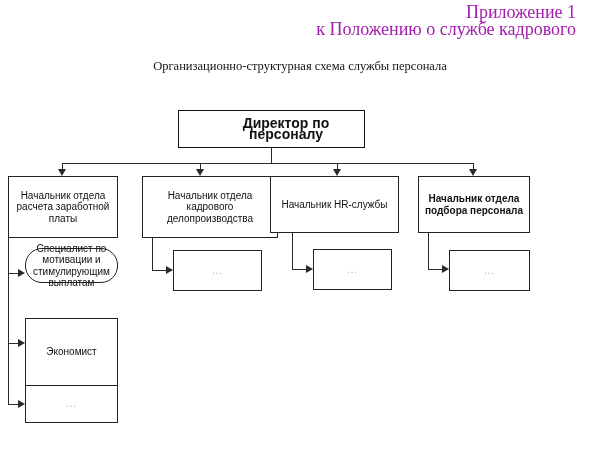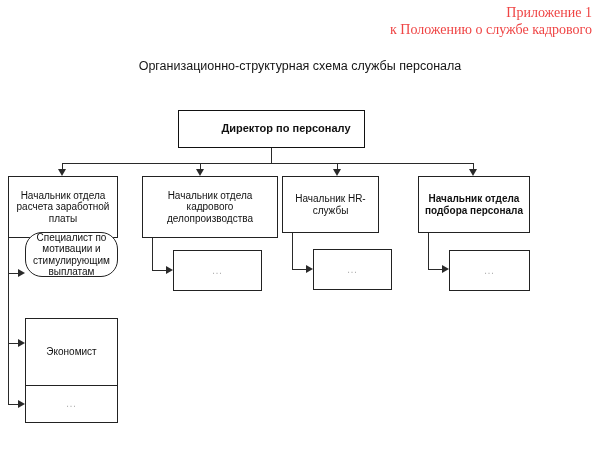--- a/index.html
+++ b/index.html
@@ -12,36 +12,36 @@
     height: 455px;
     position: relative;
     overflow: hidden;
     font-family: "Liberation Sans", sans-serif;
     color: #000000;
   }
 
   
   .header {
     position: absolute;
-    right: 8px;
+    right: 24px;
     top: 4px;
     text-align: right;
     font-family: "Liberation Serif", serif;
-    font-size: 14px;
+    font-size: 18px;
     line-height: 17px;
-    color: #ef4444;
+    color: #a21caf;
   }
 
   .doc-title {
     position: absolute;
     left: 0;
     right: 0;
     top: 59px;
     text-align: center;
-    font-family: Liberation Sans, sans-serif;
+    font-family: Liberation Serif, serif;
     font-size: 12.5px;
     color: #151515;
   }
 
   
   .chart {
     position: absolute;
     left: 0;
     top: 0;
     width: 600px;
@@ -58,21 +58,21 @@
     justify-content: center;
     text-align: center;
     font-size: 10px;
     line-height: 11.5px;
     color: #111111;
     padding: 2px 3px;
     white-space: pre-line;
   }
   .node.root {
     font-weight: bold;
-    font-size: 11px;
+    font-size: 14px;
     border-width: 1.6px;
     border-color: #111111;
     padding-left: 32px;
   }
   .node.placeholder {
     color: #b4b4b4;
     font-size: 11px;
     letter-spacing: 1px;
   }
 
@@ -128,36 +128,36 @@
   <div class="ln v" style="left:337px; top:163px; height:8px;"></div>
   <div class="arrow-down" style="left:333.2px; top:169px;"></div>
 
   <div class="ln v" style="left:473px; top:163px; height:8px;"></div>
   <div class="arrow-down" style="left:469.2px; top:169px;"></div>
 
   <div class="node" style="left:8px; top:176px; width:110px; height:62px;">Начальник отдела расчета заработной платы</div>
 
   <div class="node" style="left:142px; top:176px; width:136px; height:62px;">Начальник отдела кадрового делопроизводства</div>
 
-  <div class="node" style="left:282px; top:176px; width:97px; height:57px;">Начальник HR-службы</div>
+  <div class="node" style="left:270px; top:176px; width:129px; height:57px;">Начальник HR-службы</div>
 
   <div class="node" style="left:418px; top:176px; width:112px; height:57px;font-weight:bold;">Начальник отдела подбора персонала</div>
 
   <div class="ln v" style="left:8px; top:238px; height:167px;"></div>
 
   <div class="ln h" style="left:8px; top:273px; width:10px;"></div>
   <div class="arrow-right" style="left:18px; top:269.2px;"></div>
 
   <div class="ln h" style="left:8px; top:343px; width:10px;"></div>
   <div class="arrow-right" style="left:18px; top:339.2px;"></div>
 
   <div class="ln h" style="left:8px; top:404px; width:10px;"></div>
   <div class="arrow-right" style="left:18px; top:400.2px;"></div>
 
-  <div class="node" style="left:25px; top:232px; width:93px; height:45px;border-radius:17px;">Специалист по мотивации и стимулирующим выплатам</div>
+  <div class="node" style="left:25px; top:248px; width:93px; height:35px;border-radius:17px;">Специалист по мотивации и стимулирующим выплатам</div>
 
   <div class="node" style="left:25px; top:318px; width:93px; height:68px;">Экономист</div>
 
   <div class="node placeholder" style="left:25px; top:385px; width:93px; height:38px;">…</div>
 
   <div class="ln v" style="left:152px; top:238px; height:33px;"></div>
   <div class="ln h" style="left:152px; top:270px; width:14px;"></div>
   <div class="arrow-right" style="left:166px; top:266.2px;"></div>
   <div class="node placeholder" style="left:173px; top:250px; width:89px; height:41px;">…</div>
 

